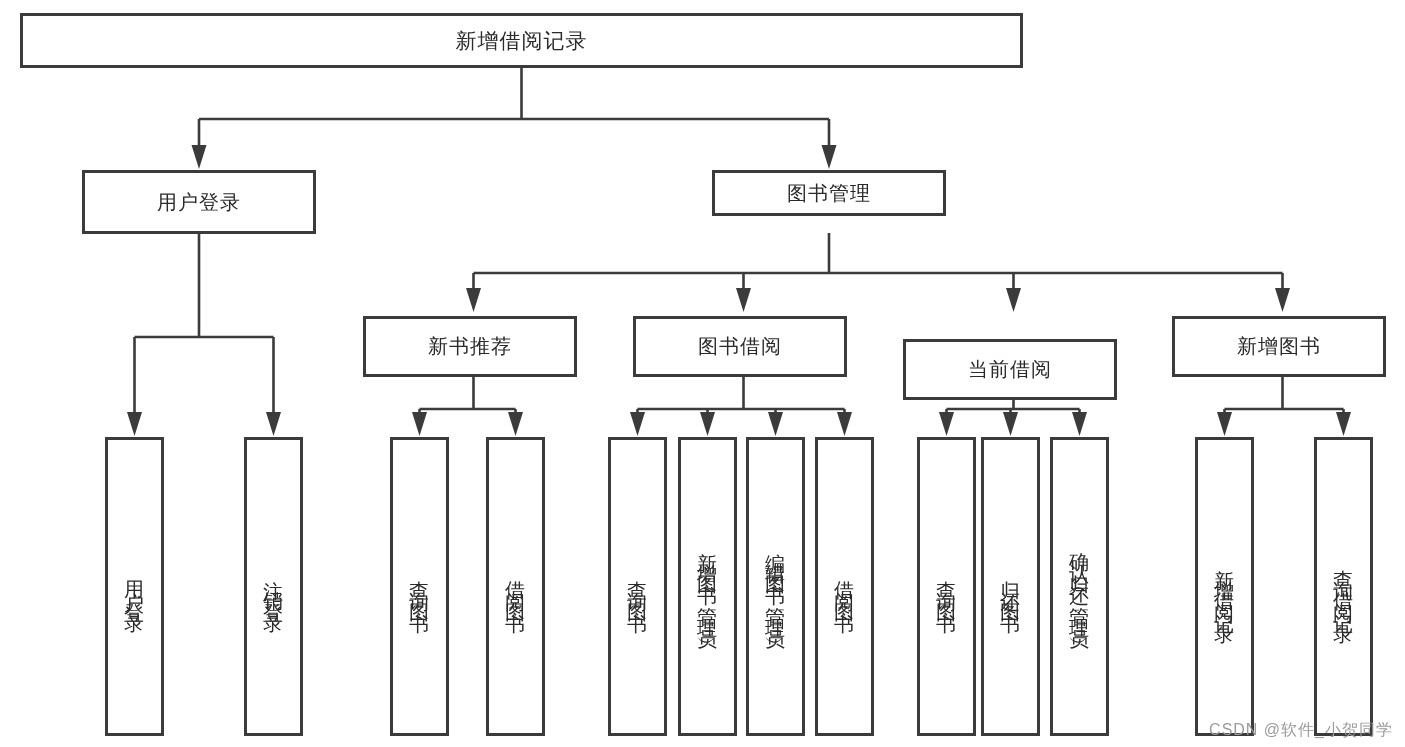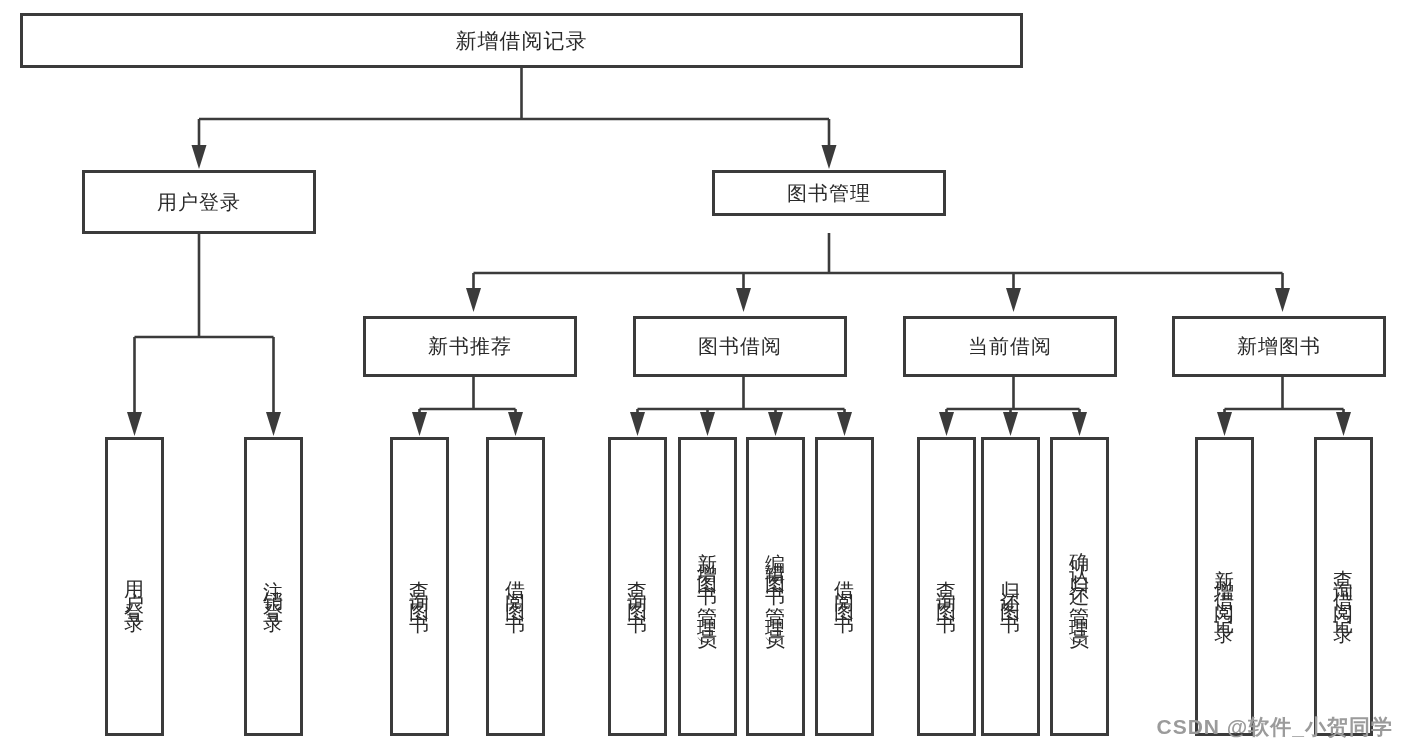--- a/index.html
+++ b/index.html
@@ -33,34 +33,33 @@
     writing-mode:vertical-rl;
     text-orientation:mixed;
     font-size:20px;
     letter-spacing:11px;
     line-height:1.1;
     color:var(--text);
   }
   .watermark{
     position:absolute;
     right:12px;bottom:6px;
-    font-size:21px;
+    font-size:16px;
     color:var(--watermark);
     letter-spacing:1px;
     white-space:nowrap;
-    font-weight:bold;
   }
   
   .root{left:20px;top:13px;width:1003px;height:55px;}
   .n-user-login{left:82px;top:170px;width:234px;height:64px;}
   .n-book-mgmt{left:712px;top:170px;width:234px;height:46px;}
   .l3{top:316px;width:214px;height:61px;}
   .n-new-books{left:363px;}
   .n-borrow{left:633px;}
-  .n-current{left:903px;}
+  .n-current{left:903px;margin-top:23px;}
   .n-records{left:1172px;}
   .a1{left:105px;}  .a2{left:244px;}
   .b1{left:390px;}  .b2{left:486px;}
   .c1{left:608px;}  .c2{left:678px;}  .c3{left:746px;}  .c4{left:815px;}
   .d1{left:917px;}  .d2{left:981px;}  .d3{left:1050px;}
   .e1{left:1195px;} .e2{left:1314px;}
 </style>
 </head>
 <body>
 

